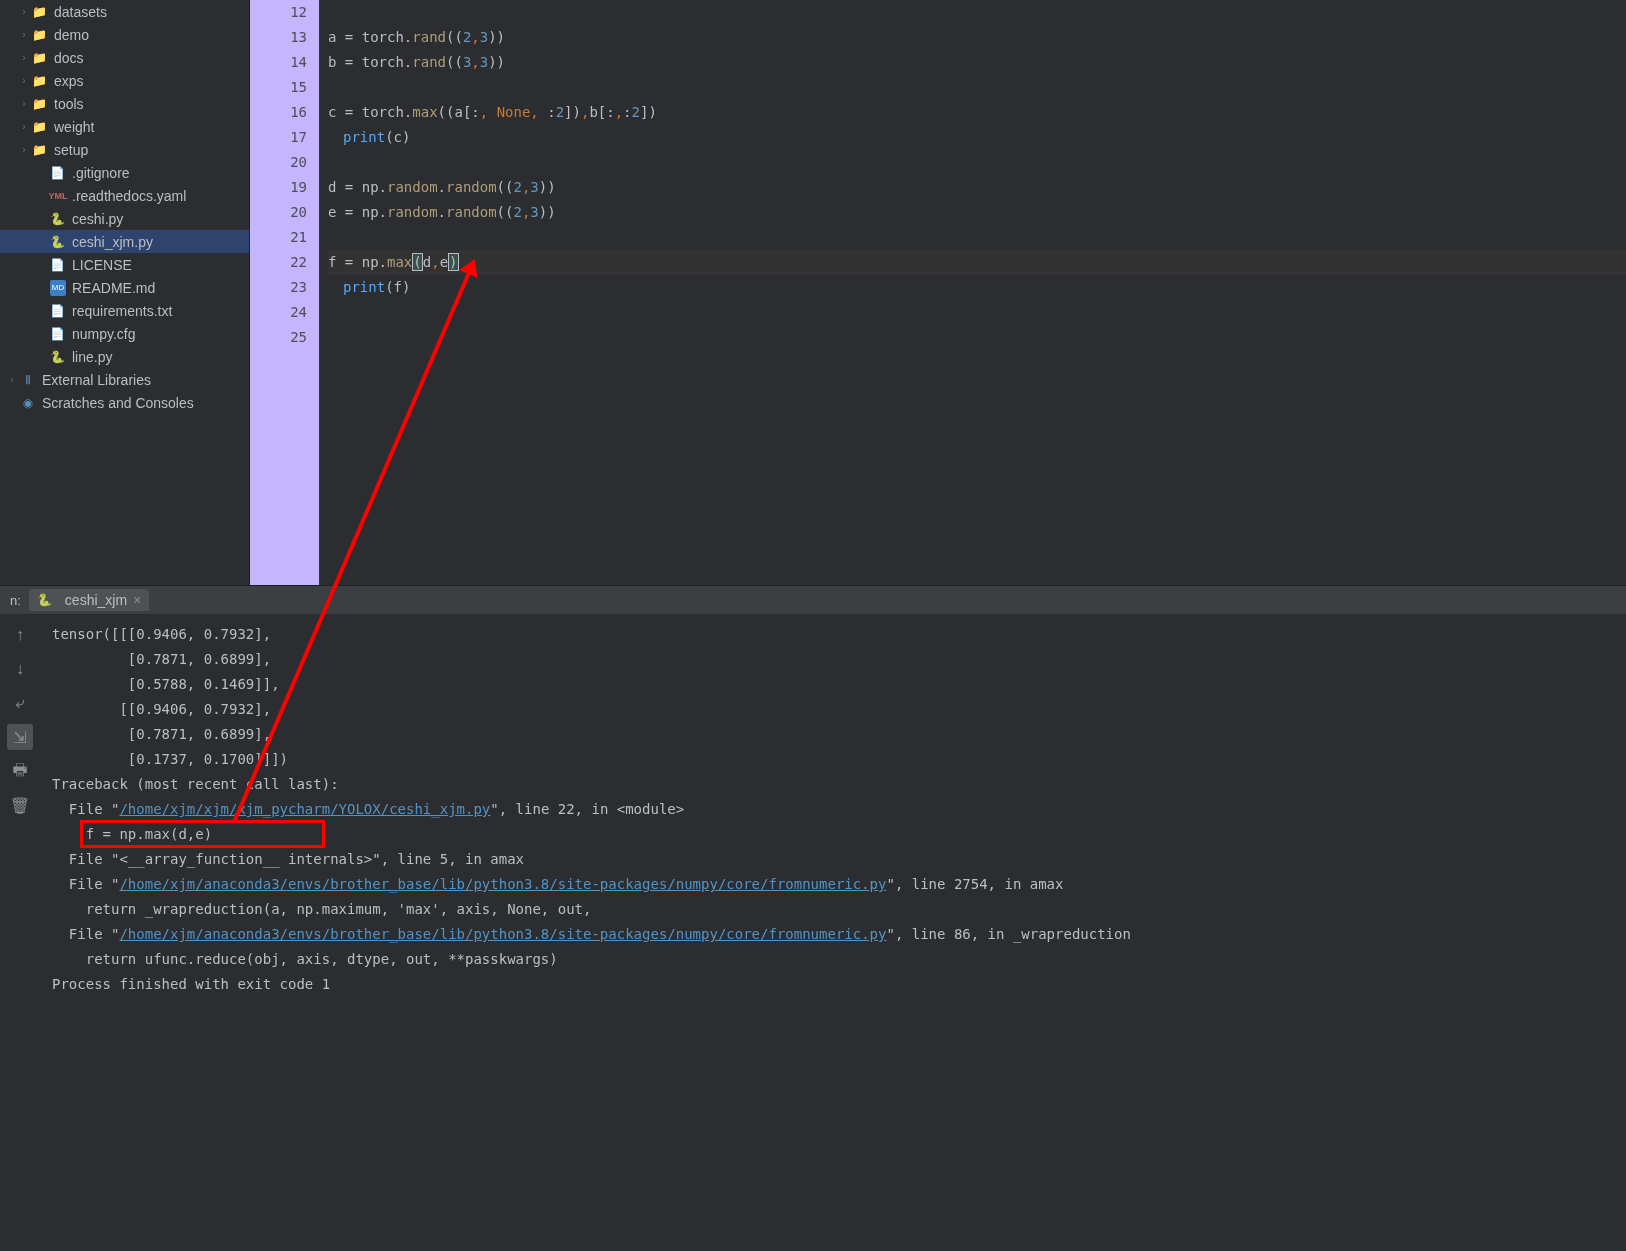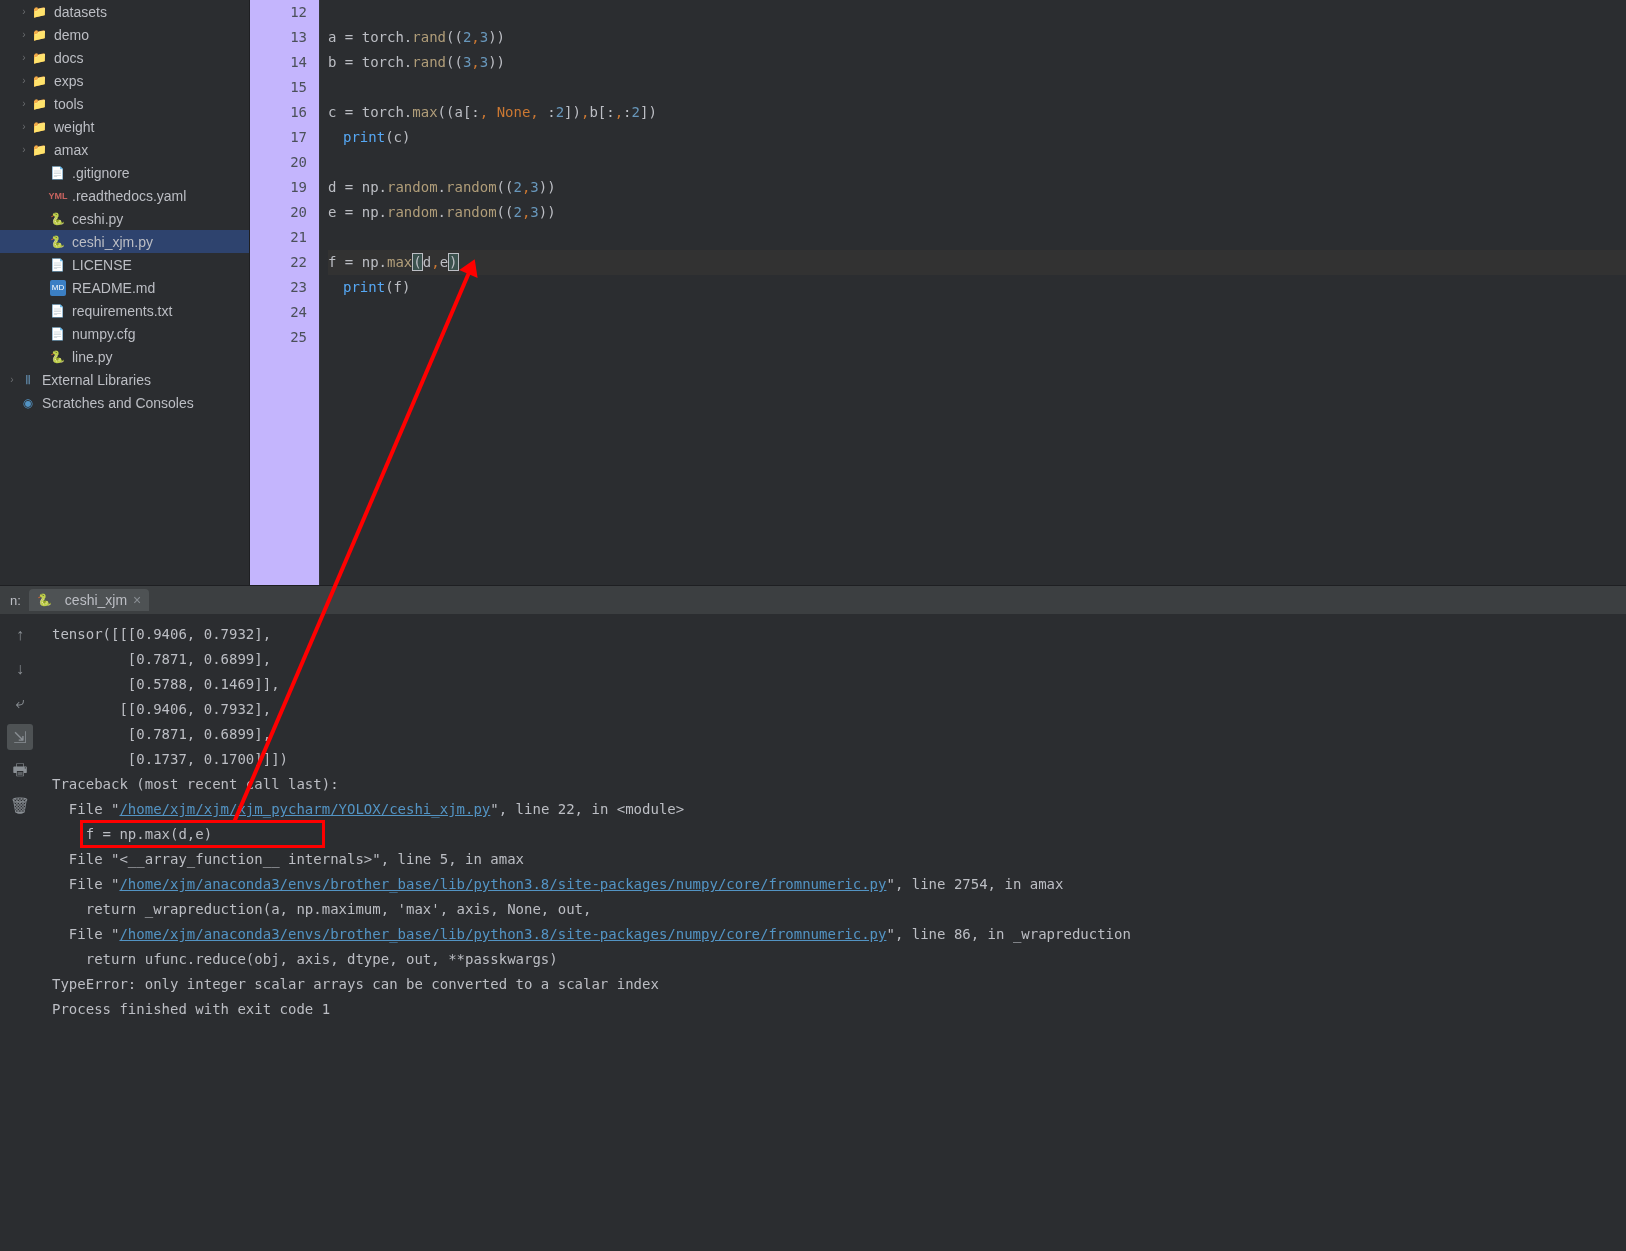--- a/index.html
+++ b/index.html
@@ -213,21 +213,21 @@
           <span>tools</span>
         </div>
         <div class="tree-item pad-1">
           <span class="tree-arrow">›</span>
           <span class="tree-icon folder-icon">📁</span>
           <span>weight</span>
         </div>
         <div class="tree-item pad-1">
           <span class="tree-arrow">›</span>
           <span class="tree-icon folder-icon">📁</span>
-          <span>amax</span>
+          <span>setup</span>
         </div>
         <div class="tree-item pad-2">
           <span class="tree-arrow"></span>
           <span class="tree-icon file-icon">📄</span>
           <span>.gitignore</span>
         </div>
         <div class="tree-item pad-2">
           <span class="tree-arrow"></span>
           <span class="tree-icon yaml-icon">YML</span>
           <span>.readthedocs.yaml</span>
@@ -344,21 +344,20 @@
         <div class="console-line">         [0.7871, 0.6899],</div>
         <div class="console-line">         [0.1737, 0.1700]]])</div>
         <div class="console-line">Traceback (most recent call last):</div>
         <div class="console-line">  File "<span class="link">/home/xjm/xjm/xjm_pycharm/YOLOX/ceshi_xjm.py</span>", line 22, in &lt;module&gt;</div>
         <div class="console-line">    f = np.max(d,e)</div>
         <div class="console-line">  File "&lt;__array_function__ internals&gt;", line 5, in amax</div>
         <div class="console-line">  File "<span class="link">/home/xjm/anaconda3/envs/brother_base/lib/python3.8/site-packages/numpy/core/fromnumeric.py</span>", line 2754, in amax</div>
         <div class="console-line">    return _wrapreduction(a, np.maximum, 'max', axis, None, out,</div>
         <div class="console-line">  File "<span class="link">/home/xjm/anaconda3/envs/brother_base/lib/python3.8/site-packages/numpy/core/fromnumeric.py</span>", line 86, in _wrapreduction</div>
         <div class="console-line">    return ufunc.reduce(obj, axis, dtype, out, **passkwargs)</div>
-        <div class="console-line">TypeError: only integer scalar arrays can be converted to a scalar index</div>
         <div class="console-line"></div>
         <div class="console-line">Process finished with exit code 1</div>
         <div class="red-box" id="redbox" style="left: 40px; top: 206px; width: 245px; height: 28px;"></div>
     </div>
   </div>
 </div>
 
 <div class="red-arrow" id="redarrow" style="left: 232px; top: 221.667px; height: 600.333px; transform: rotate(23.1485deg); transform-origin: center bottom;"></div>
 
 </body></html>

